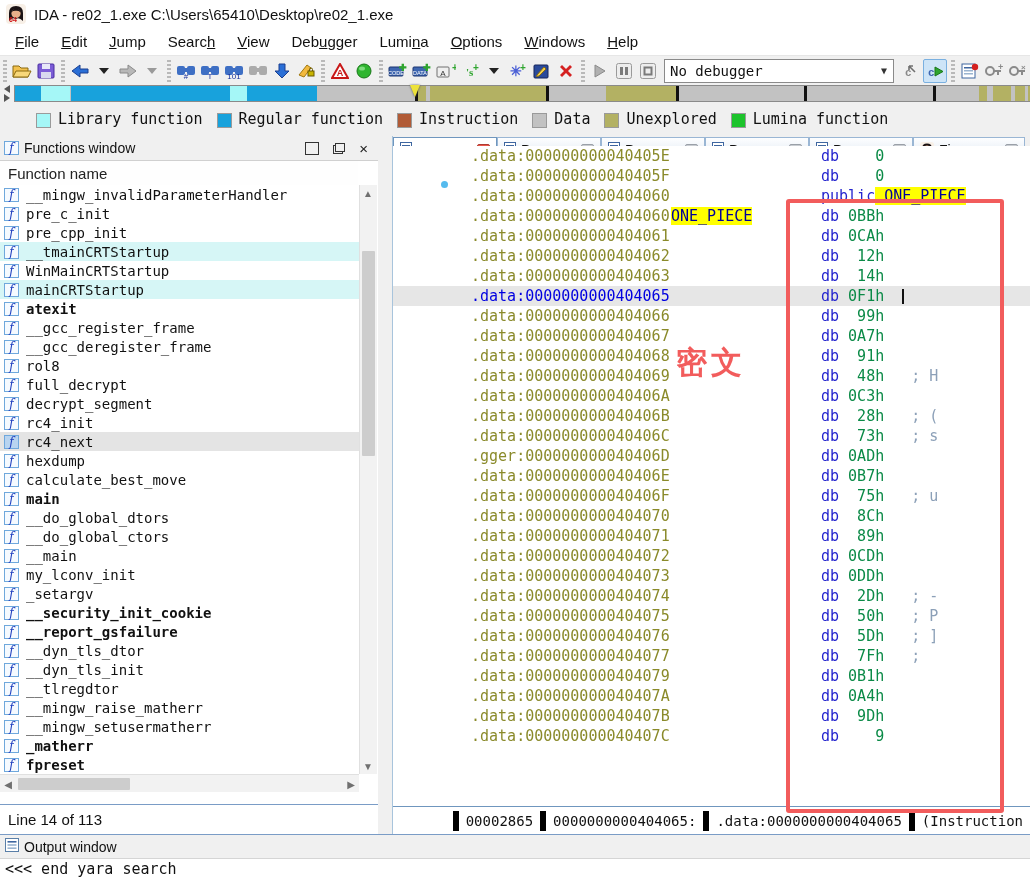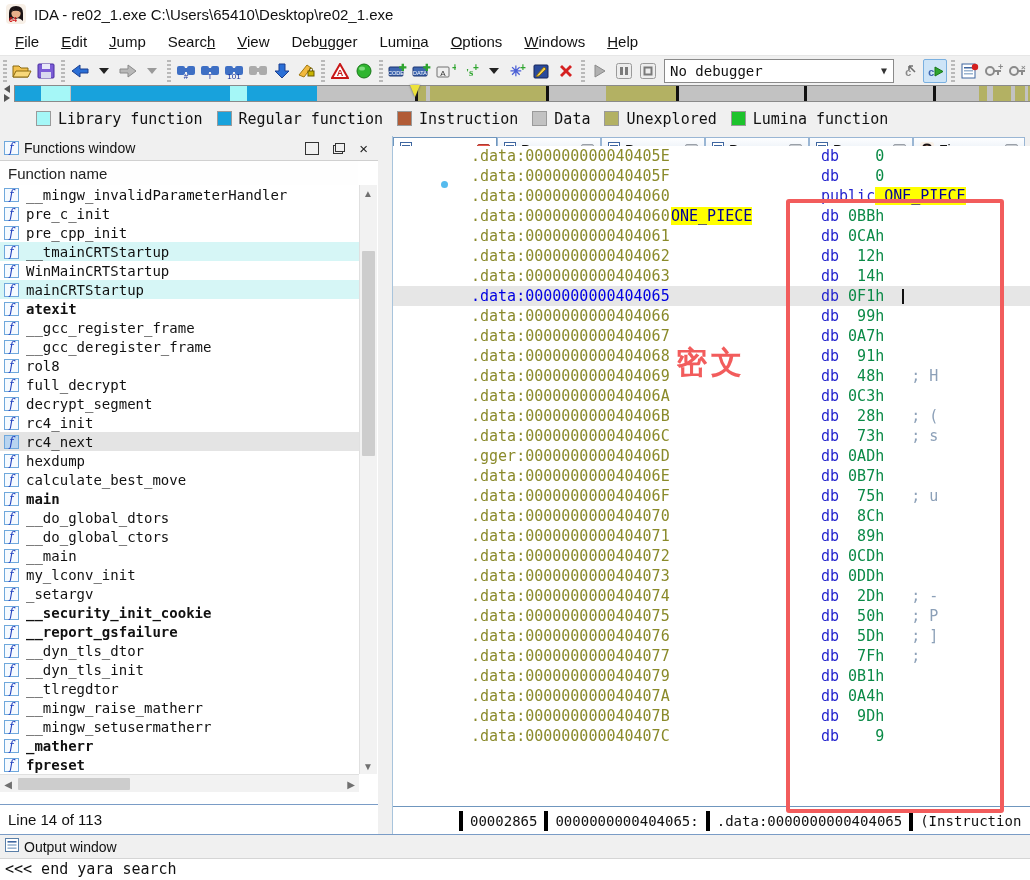--- a/index.html
+++ b/index.html
@@ -33,21 +33,21 @@
   #nav-arrows{position:absolute;left:2px;top:1px;width:11px;height:17px}
   .tri{width:0;height:0;position:absolute}
   .tri.left{border-top:4px solid transparent;border-bottom:4px solid transparent;border-right:6px solid #555;top:0;left:2px}
   .tri.right{border-top:4px solid transparent;border-bottom:4px solid transparent;border-left:6px solid #555;top:9px;left:2px}
   #navband{position:absolute;left:14px;top:1px;width:1016px;height:15px;background:#C2C2C2;border:1px solid #8A8A8A;overflow:visible}
   .seg{position:absolute;top:0;height:15px}
   #nav-pointer{position:absolute;top:-1px;width:0;height:0;border-left:5px solid transparent;border-right:5px solid transparent;border-top:12px solid #EDE23A;filter:drop-shadow(0 0 1px #555)}
 
   
   #legend{left:0;top:103px;width:1030px;height:31px;display:flex;align-items:center;padding-left:36px;box-sizing:border-box;gap:14px}
-  .legend-item{display:flex;align-items:center;gap:7px;font-size:15px}
+  .legend-item{display:flex;align-items:flex-end;gap:7px;font-size:15px}
   .legend-item .sw{width:15px;height:15px;border:1px solid #9A9A9A;box-sizing:border-box}
 
   
   #fpanel{left:0;top:136px;width:378px;height:698px;background:#FFF}
   #fpanel-title{height:24px;background:#F0F0F0;display:flex;align-items:center;border-bottom:1px solid #D0D0D0}
   #fpanel-title .ficon{margin:0 5px 0 4px}
   #fpanel-title .t{font-size:14px}
   #fpanel-btns{margin-left:auto;display:flex;align-items:center;gap:14px;padding-right:10px}
   .wbtn{width:12px;height:11px;position:relative;cursor:default}
   .wbtn.max{border:1px solid #333}
@@ -91,21 +91,21 @@
   .lline .val{color:#0B8A47}
   .lline .val.hl{background:#FFFF00;color:#00009B}
   .lline .cmt{color:#8CA0B8}
   .lline.cur{background:#E6E6E6}
   .lline.cur .addr{color:#0000E0}
   .caret{display:inline-block;width:2px;height:15px;background:#111;vertical-align:middle;margin-left:18px}
   #pos-dot{position:absolute;left:48px;top:35px;width:7px;height:7px;border-radius:50%;background:#55BBEE}
 
   #lstatus{position:absolute;left:0;top:670px;width:637px;height:28px;background:#FFF;border-top:1px solid #6F96BE;
            display:flex;align-items:center;font-size:14px}
-  #lstatus .cell{padding:0 7px;border-right:4px solid #000000;height:20px;line-height:20px;white-space:pre}
+  #lstatus .cell{padding:0 7px;border-right:6px solid #000000;height:20px;line-height:20px;white-space:pre}
   #lstatus .cell.first{width:52px}
   #lstatus .cell.nb{border-right:none}
 
   
   #anno-box{left:786px;top:199px;width:210px;height:606px;border:4px solid #F25C5C;border-radius:3px;pointer-events:none}
   #cipher-label{left:676px;top:342px;font-size:31px;font-weight:bold;color:#F25C5C;letter-spacing:4px}
 
   
   #outsep{left:0;top:834px;width:1030px;height:1px;background:#7A9CC6}
   #outhead{left:0;top:835px;width:1030px;height:23px;background:#F0F0F0;border-bottom:1px solid #D5D5D5;display:flex;align-items:center}

